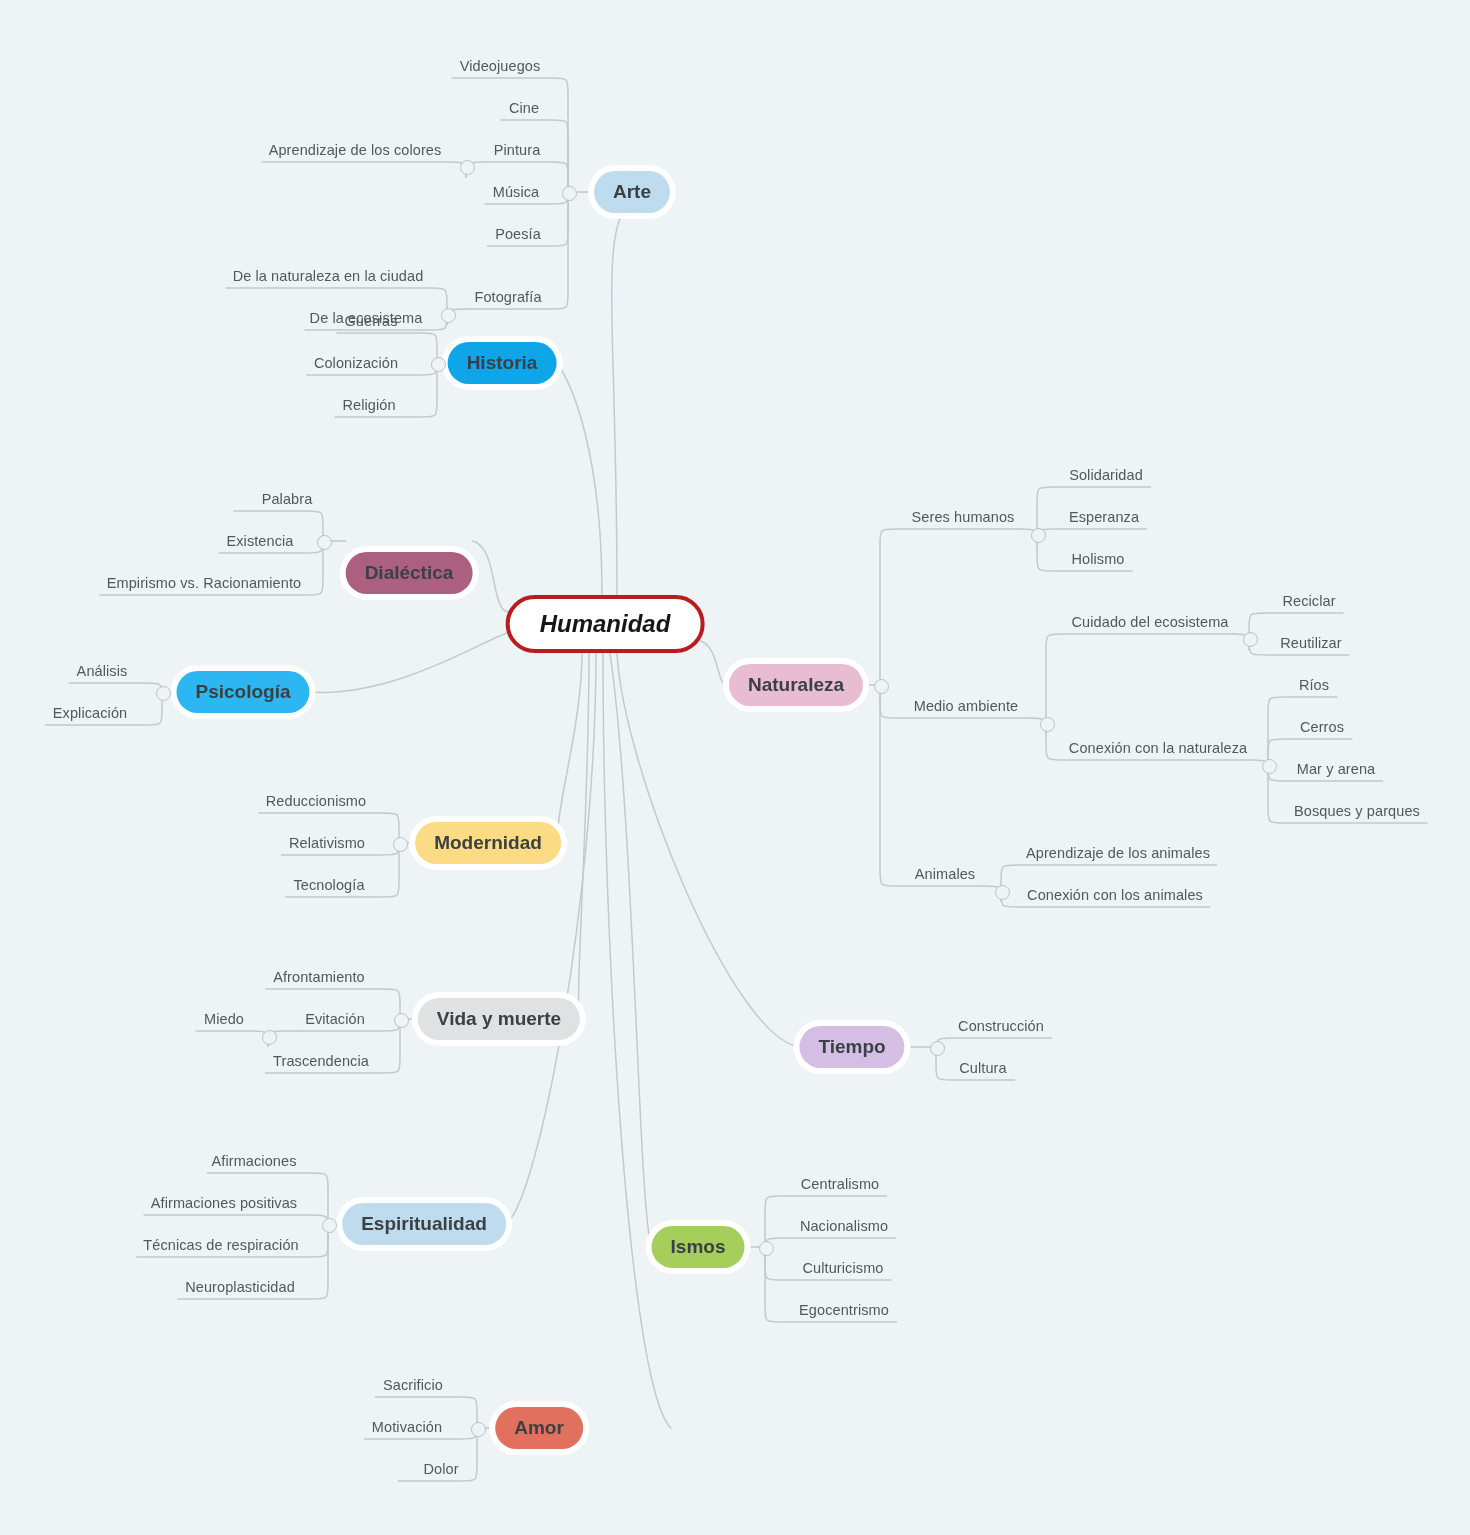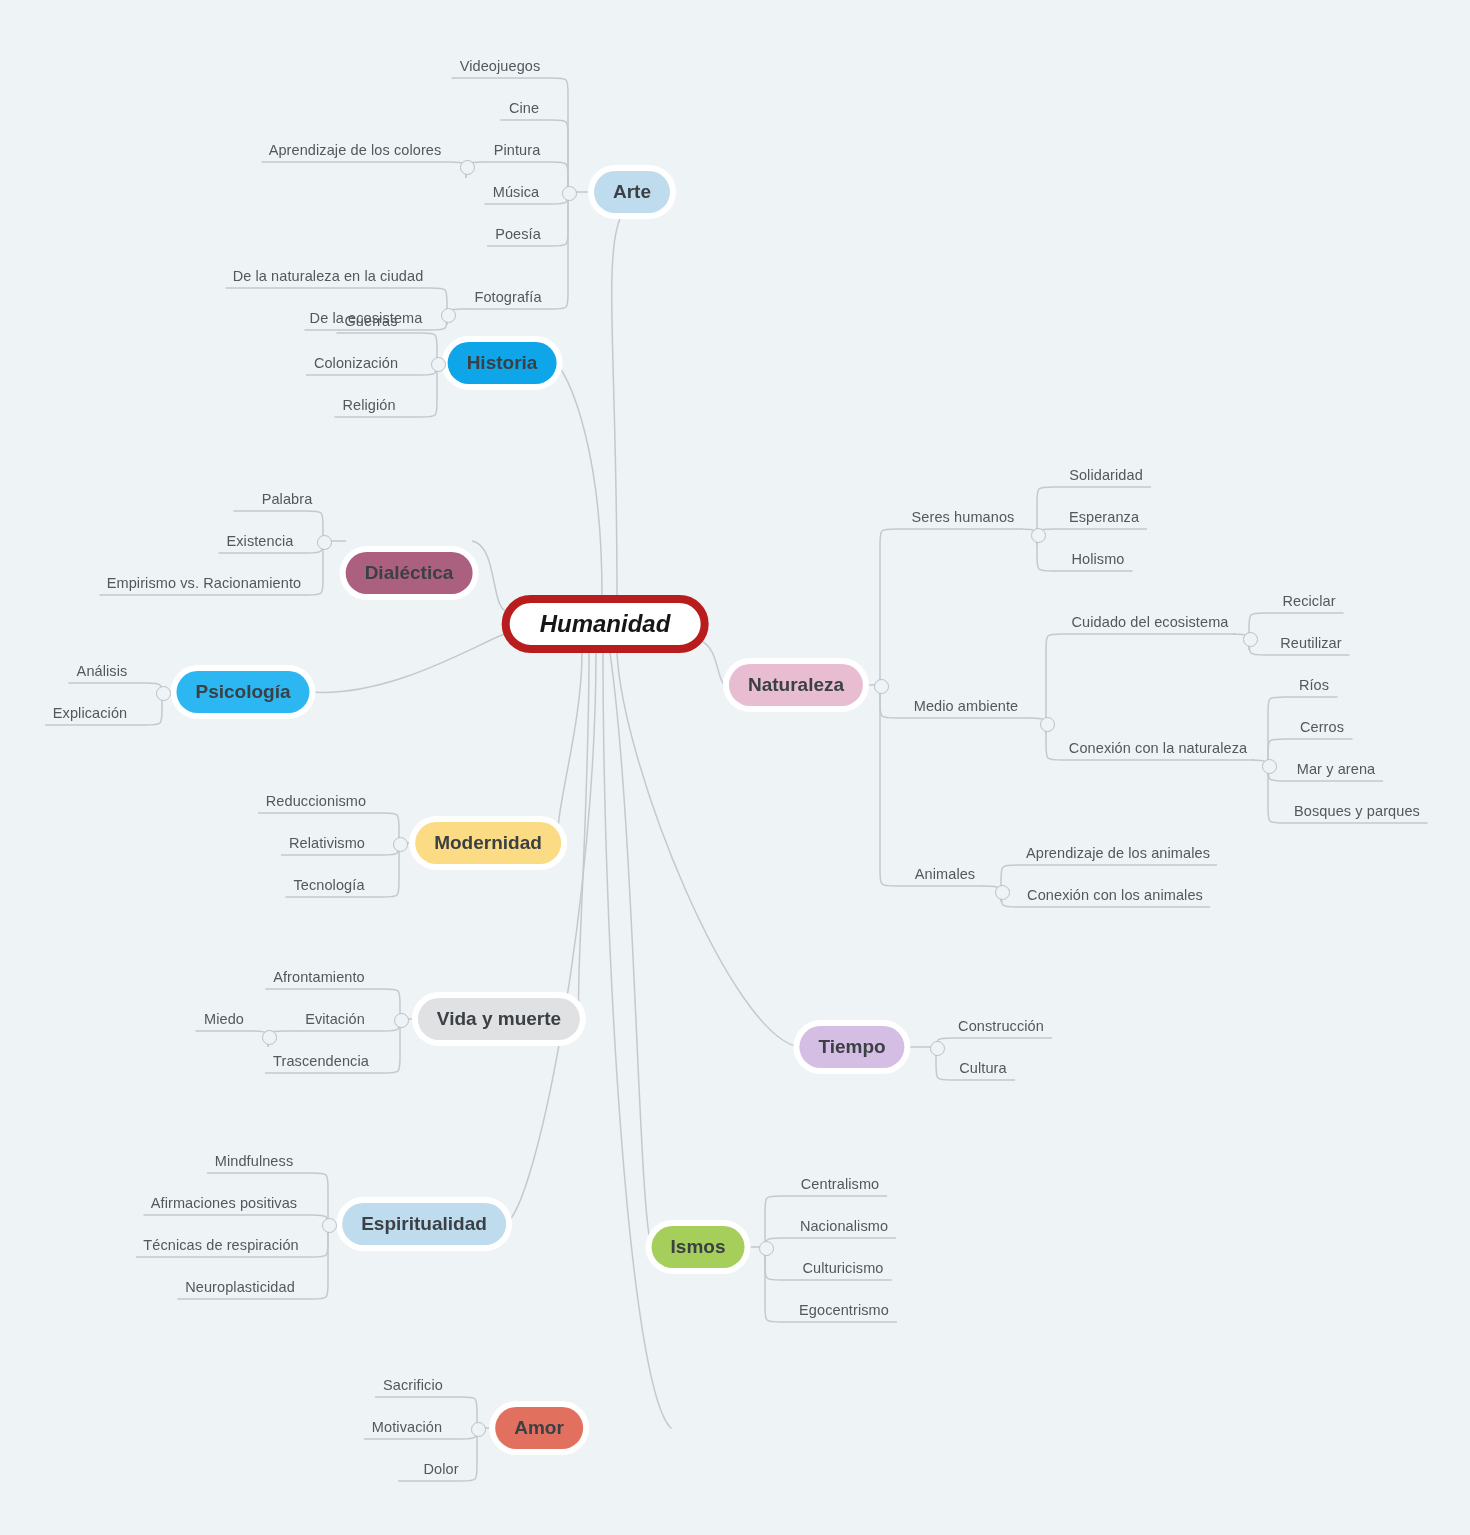--- a/index.html
+++ b/index.html
@@ -34,21 +34,21 @@
     font-weight: bold;
     font-size: 19px;
     color: #3b4045;
     padding: 0 19px;
     height: 42px;
     box-shadow: 0 0 0 6px #ffffff;
     z-index: 5;
   }
   .node.root {
     background: #ffffff;
-    border: 8px solid #b91c1c;
+    border: 4px solid #b91c1c;
     font-style: italic;
     font-size: 24px;
     height: 58px;
     padding: 0 30px;
     color: #141618;
     box-shadow: none;
   }
   .leaf {
     position: absolute;
     transform: translate(-50%, -50%);
@@ -194,21 +194,21 @@
     <div class="leaf" style="left: 329px; top: 885px;">Tecnología</div>
     <div class="node" style="left: 499px; top: 1019px; background: rgb(223, 225, 227);">Vida y muerte</div>
     <div class="hub" style="left: 400px; top: 1019px;"></div>
     <div class="leaf" style="left: 319px; top: 977px;">Afrontamiento</div>
     <div class="leaf" style="left: 335px; top: 1019px;">Evitación</div>
     <div class="hub" style="left: 268px; top: 1036px;"></div>
     <div class="leaf" style="left: 224px; top: 1019px;">Miedo</div>
     <div class="leaf" style="left: 321px; top: 1061px;">Trascendencia</div>
     <div class="node" style="left: 424px; top: 1224px; background: rgb(190, 220, 237);">Espiritualidad</div>
     <div class="hub" style="left: 328px; top: 1224px;"></div>
-    <div class="leaf" style="left: 254px; top: 1161px;">Mindfulness</div>
+    <div class="leaf" style="left: 254px; top: 1161px;">Afirmaciones</div>
     <div class="leaf" style="left: 224px; top: 1203px;">Afirmaciones positivas</div>
     <div class="leaf" style="left: 221px; top: 1245px;">Técnicas de respiración</div>
     <div class="leaf" style="left: 240px; top: 1287px;">Neuroplasticidad</div>
     <div class="node" style="left: 539px; top: 1428px; background: rgb(226, 112, 95);">Amor</div>
     <div class="hub" style="left: 477px; top: 1428px;"></div>
     <div class="leaf" style="left: 413px; top: 1385px;">Sacrificio</div>
     <div class="leaf" style="left: 407px; top: 1427px;">Motivación</div>
     <div class="leaf" style="left: 424px; top: 1469px; margin-left: 17px;">Dolor</div>
     <div class="node" style="left: 698px; top: 1247px; background: rgb(166, 206, 91);">Ismos</div>
     <div class="hub" style="left: 765px; top: 1247px;"></div>

